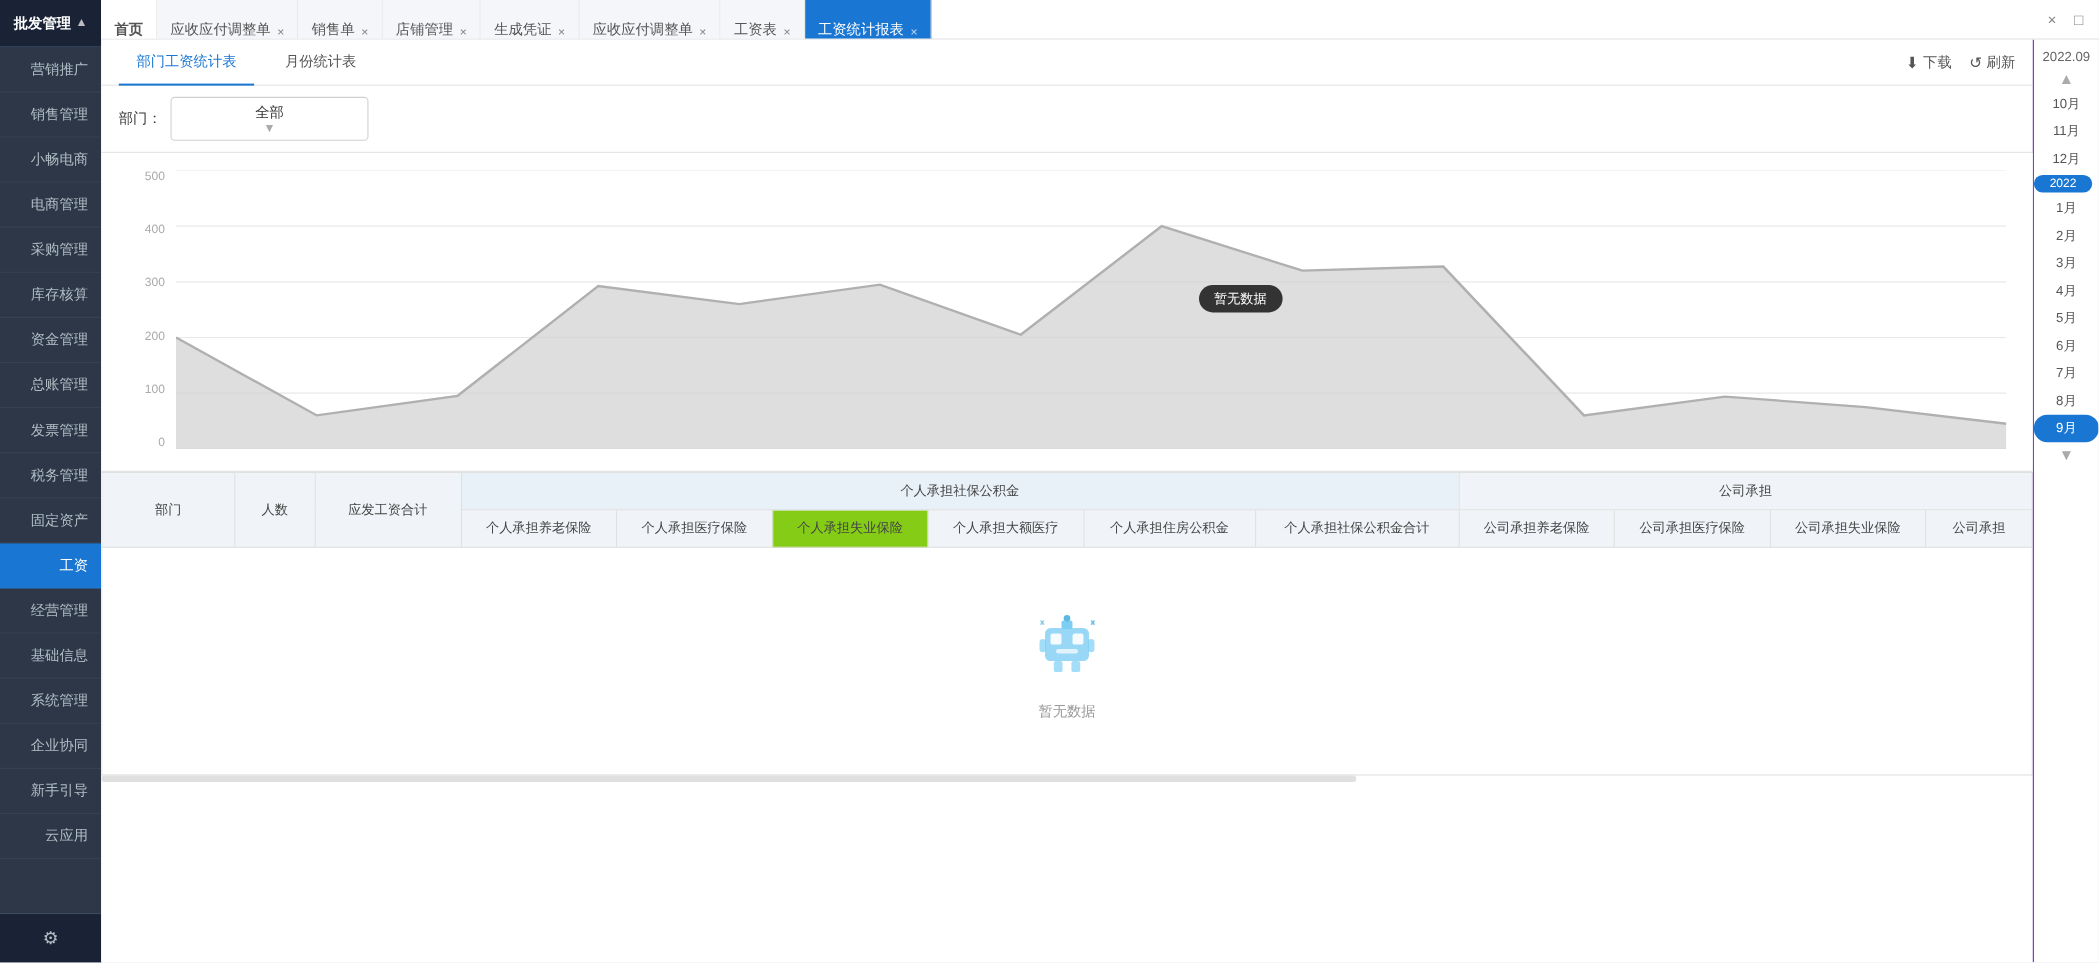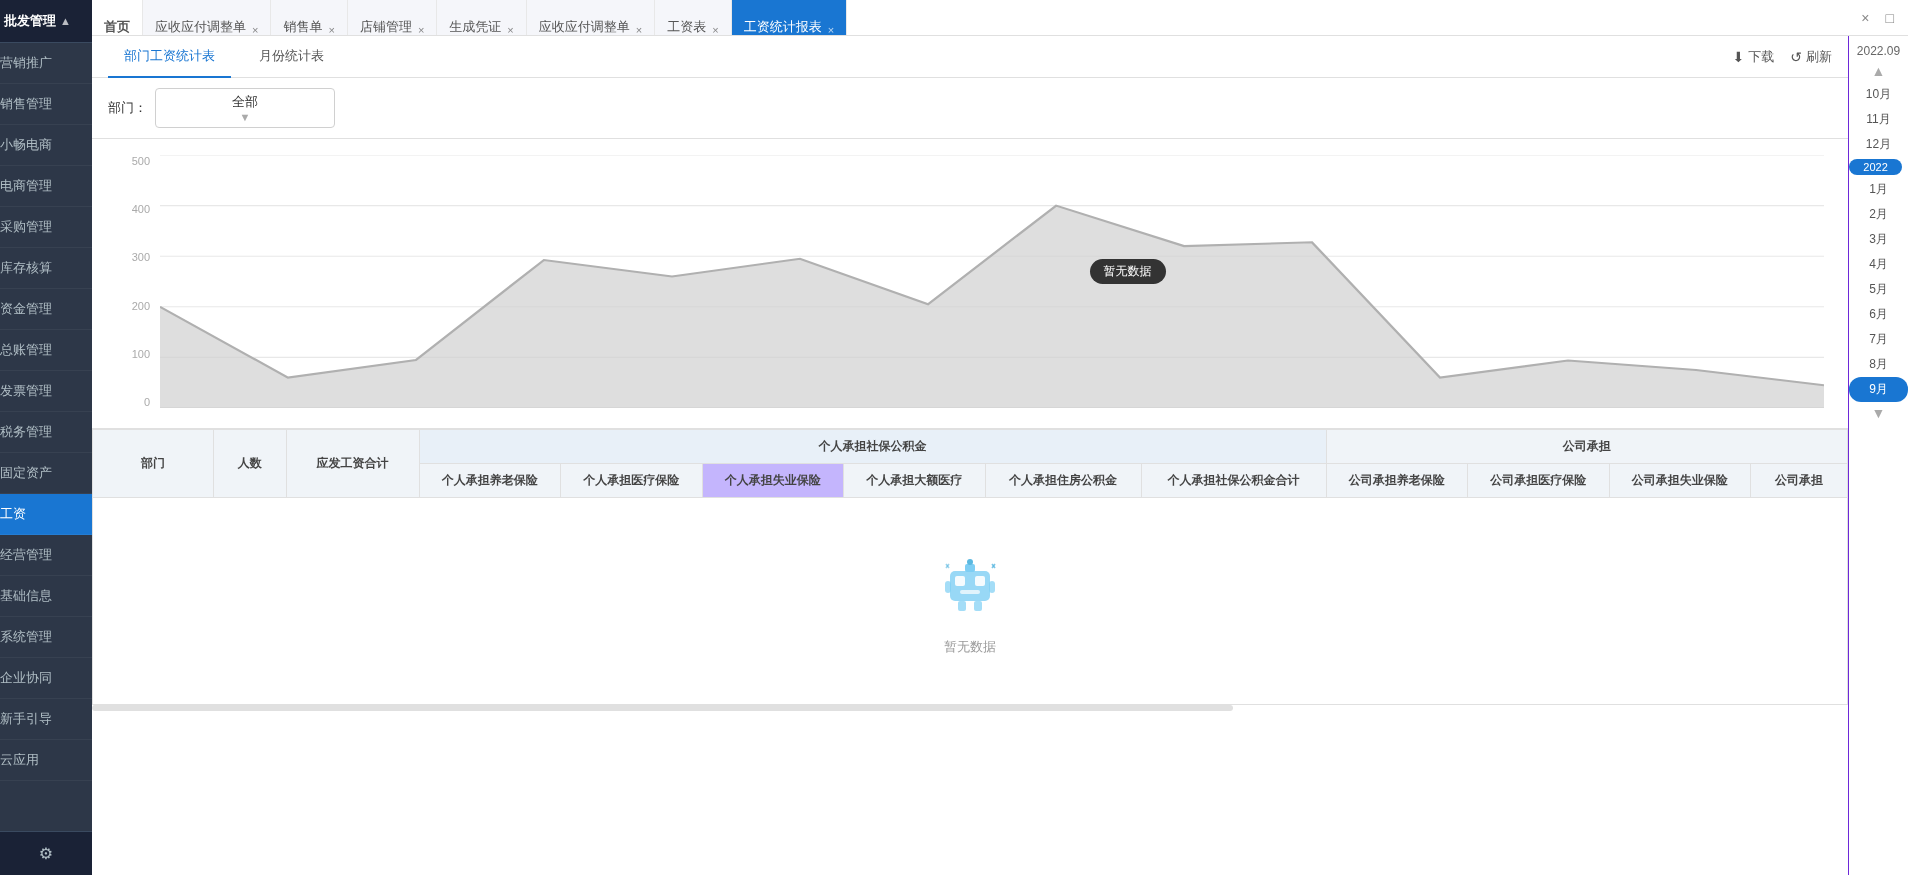--- a/index.html
+++ b/index.html
@@ -16,28 +16,28 @@
     }
     .sidebar-header {
       background: #1a2236;
       color: #fff;
       text-align: center;
       padding: 12px 4px;
       font-size: 13px;
       font-weight: bold;
       display: flex;
       align-items: center;
-      justify-content: flex-start;
+      justify-content: center;
       gap: 4px;
       border-bottom: 1px solid #3a4a60;
     }
     .sidebar-item {
       color: #b0bec5;
-      text-align: left;
-      padding: 11px 0;
+      text-align: right;
+      padding: 11px 12px;
       cursor: pointer;
       font-size: 13px;
       border-bottom: 1px solid rgba(255,255,255,0.05);
       user-select: none;
     }
     .sidebar-item.active { background: #1976d2; color: #fff; }
     .sidebar-footer {
       margin-top: auto;
       background: #1a2236;
       color: #b0bec5;
@@ -197,21 +197,21 @@
       border-collapse: collapse;
     }
     .data-table th {
       background: #f0f4f8;
       border: 1px solid #e0e0e0;
       padding: 8px 10px;
       font-size: 12px;
       color: #444;
       text-align: center;
       white-space: nowrap;
-      font-weight: bold;
+      font-weight: normal;
     }
     .data-table td {
       border: 1px solid #e0e0e0;
       padding: 8px 10px;
       font-size: 12px;
       color: #333;
       text-align: center;
       white-space: nowrap;
     }
     .empty-state {
@@ -442,21 +442,21 @@
             <tr>
               <th rowspan="2" style="min-width:100px;">部门</th>
               <th rowspan="2" style="min-width:60px;">人数</th>
               <th rowspan="2" style="min-width:110px;">应发工资合计</th>
               <th colspan="6" style="background:#e8f0f8;">个人承担社保公积金</th>
               <th colspan="4" style="min-width:80px;">公司承担</th>
             </tr>
             <tr>
               <th style="min-width:110px; background:#f0f4f8;">个人承担养老保险</th>
               <th style="min-width:110px; background:#f0f4f8;">个人承担医疗保险</th>
-              <th style="min-width:110px; background:#c4b5fd;">个人承担失业保险</th>
+              <th style="min-width:110px; background:#84cc16;">个人承担失业保险</th>
               <th style="min-width:110px; background:#f0f4f8;">个人承担大额医疗</th>
               <th style="min-width:110px; background:#f0f4f8;">个人承担住房公积金</th>
               <th style="min-width:120px; background:#f0f4f8;">个人承担社保公积金合计</th>
               <th style="min-width:110px;">公司承担养老保险</th>
               <th style="min-width:110px;">公司承担医疗保险</th>
               <th style="min-width:110px;">公司承担失业保险</th>
               <th style="min-width:80px;">公司承担</th>
             </tr>
           </thead>
           <tbody>

